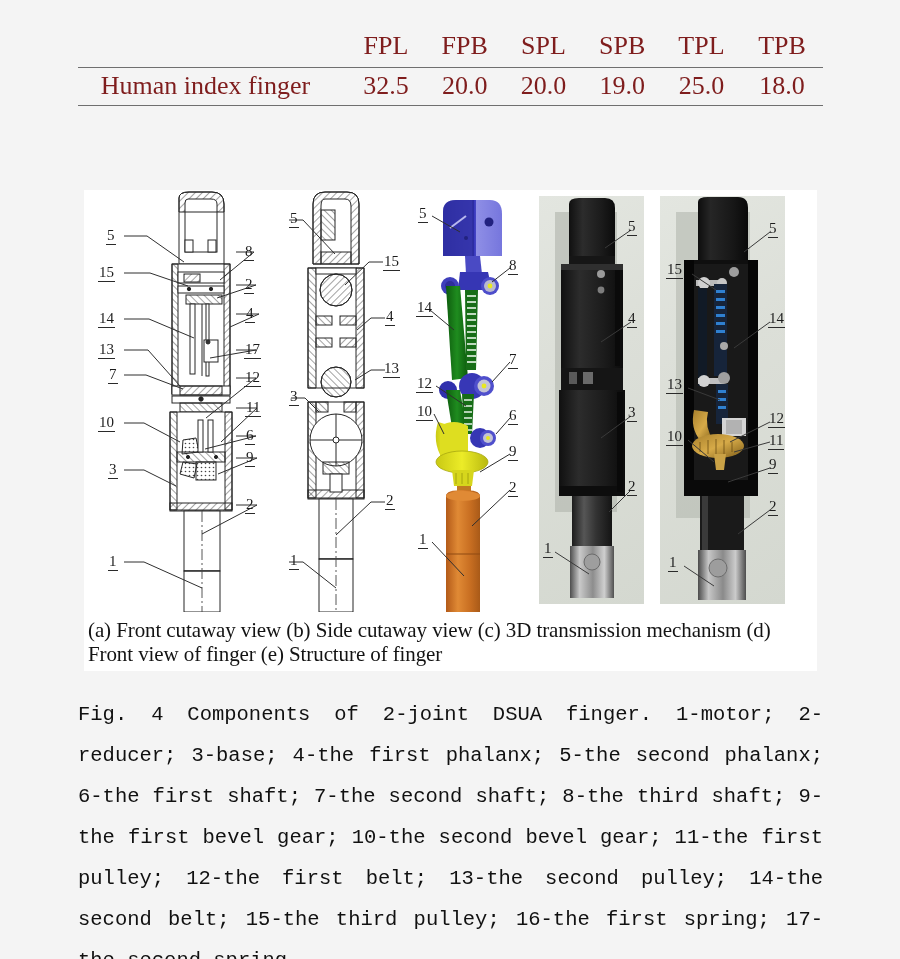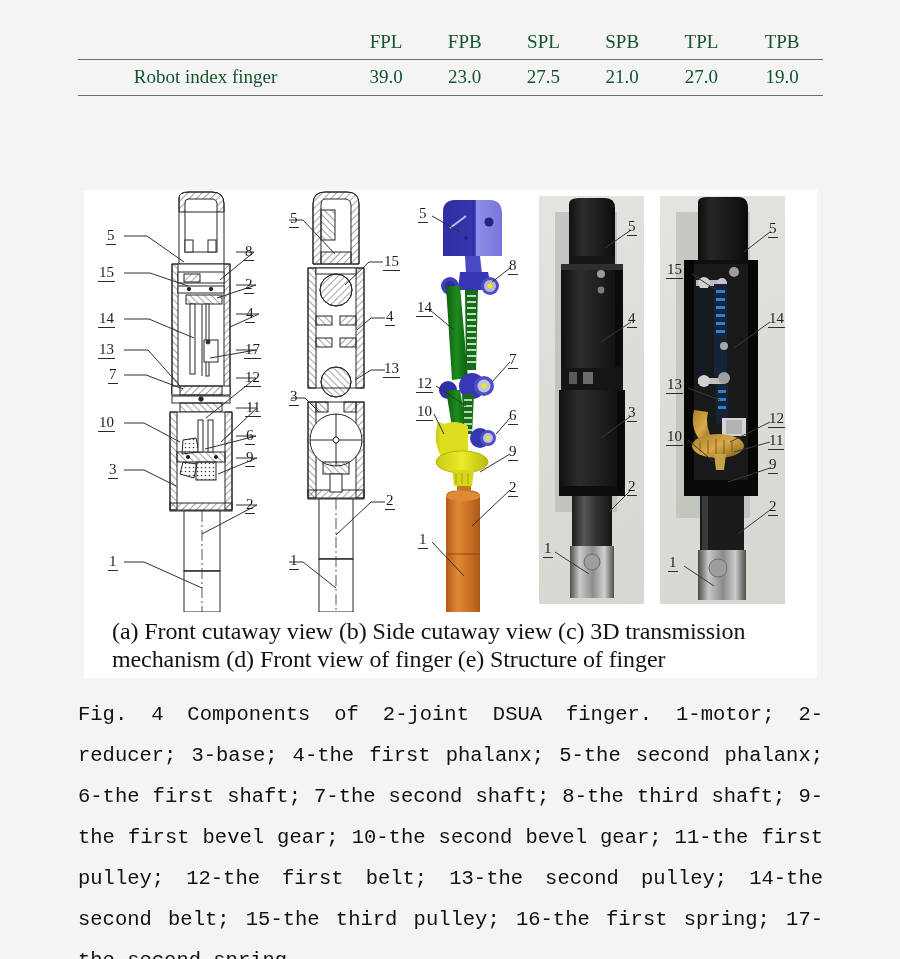--- a/index.html
+++ b/index.html
@@ -19,22 +19,22 @@
   
   .table-wrap {
     position: absolute;
     left: 78px;
     top: 28px;
     width: 745px;
   }
   table.data-table {
     border-collapse: collapse;
     width: 100%;
-    font-size: 19px;
-    color: #14532d;
+    font-size: 26px;
+    color: #7f1d1d;
   }
   table.data-table th,
   table.data-table td {
     padding: 3px 0 4px 0;
     font-weight: normal;
     text-align: center;
     white-space: nowrap;
   }
   table.data-table .rowhead {
     text-align: center;
@@ -113,27 +113,26 @@
     position: absolute;
     left: 8px;
     top: 6px;
     right: 8px;
     bottom: 8px;
     background: linear-gradient(150deg,#e3e6e0 0%, #dcdfd8 40%, #d4d8d0 100%);
   }
   .photo-inner { position: absolute; inset: 0; }
 
   .subcap {
-    font-size: 24px;
+    font-size: 21px;
     line-height: 1.16;
     padding: 6px 2px 4px 4px;
     color: #131313;
     background: #ffffff;
     letter-spacing: -0.1px;
-    margin-left: 24px;
   }
 
   
   .caption {
     position: absolute;
     left: 78px;
     top: 694px;
     width: 745px;
     font-size: 20.5px;
     line-height: 1.95;
@@ -153,27 +152,27 @@
         <th>FPL</th>
         <th>FPB</th>
         <th>SPL</th>
         <th>SPB</th>
         <th>TPL</th>
         <th>TPB</th>
       </tr>
     </thead>
     <tbody>
       <tr>
-        <td class="rowhead">Robot index finger</td>
-        <td>39.0</td>
-        <td>23.0</td>
-        <td>27.5</td>
-        <td>21.0</td>
-        <td>27.0</td>
+        <td class="rowhead">Human index finger</td>
+        <td>32.5</td>
+        <td>20.0</td>
+        <td>20.0</td>
         <td>19.0</td>
+        <td>25.0</td>
+        <td>18.0</td>
       </tr>
     </tbody>
   </table>
 </div>
 
 <div class="figure-block">
   <div class="panels">
 
     <div class="panel panel-a">
       <svg class="draw-a" viewBox="0 0 191 422">

